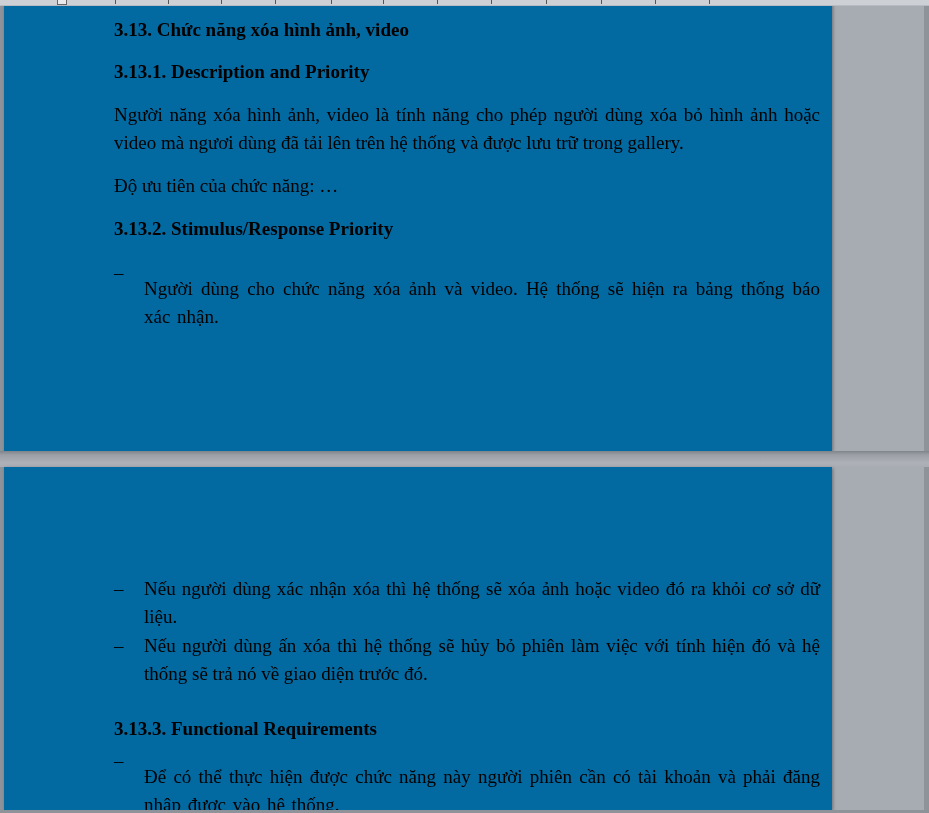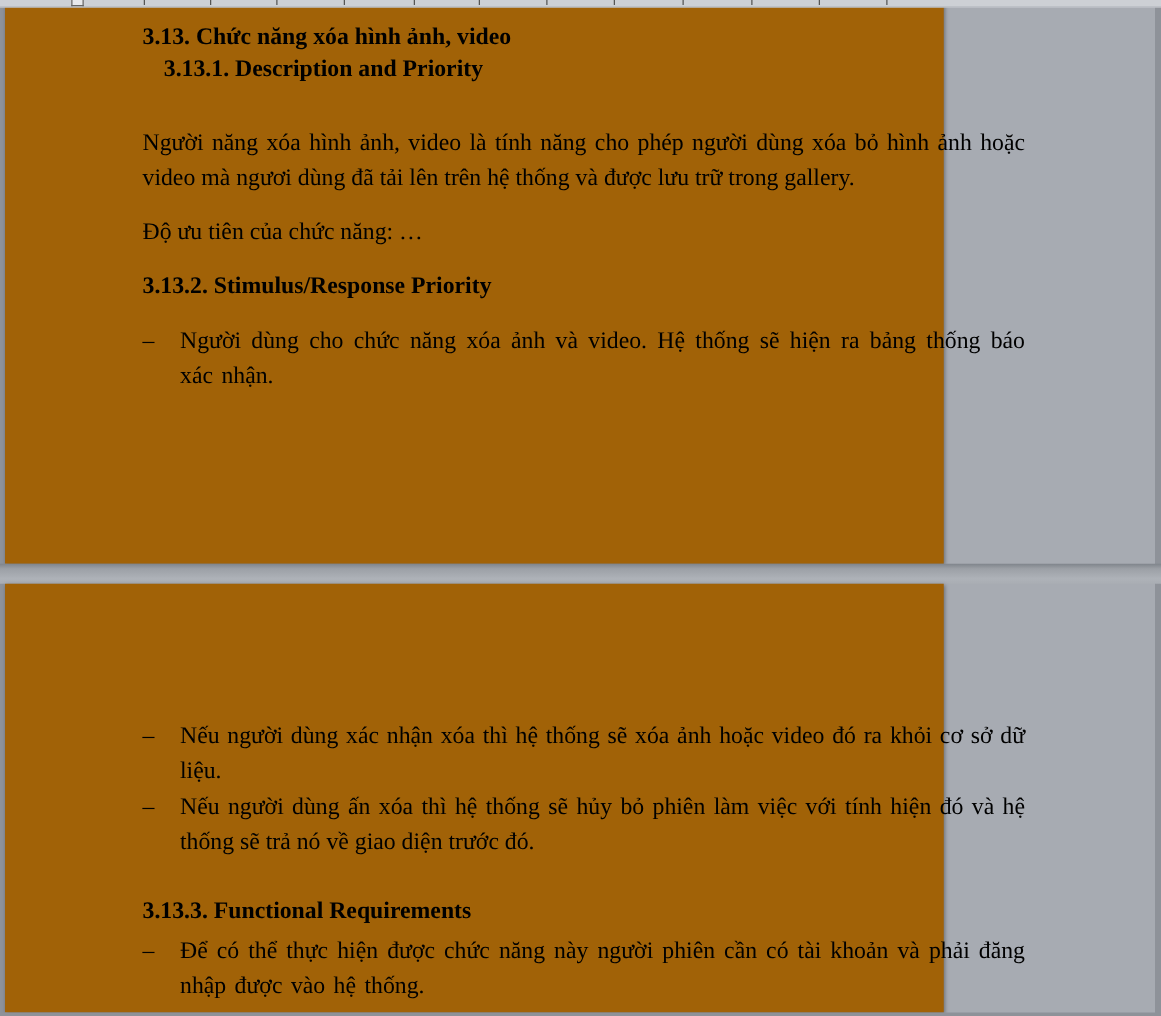--- a/index.html
+++ b/index.html
@@ -38,22 +38,22 @@
       left: 57px;
       width: 8px;
       height: 4px;
       border: 1px solid #666;
       border-top: none;
       background: #e8e9ec;
     }
     .page {
       position: absolute;
       left: 4px;
-      width: 751px;
-      background: #a16207;
+      width: 828px;
+      background: #0369a1;
       box-shadow: 1px 1px 3px rgba(0,0,0,0.35);
     }
     .page1 {
       top: 0;
       height: 451px;
     }
     .page2 {
       top: 467px;
       height: 343px;
     }
@@ -120,20 +120,21 @@
       width: 20px;
     }
     .li .txt {
       display: block;
       margin-left: 30px;
       text-align: justify;
       text-align-last: left;
     }
     .li .txt.justify-wide {
       word-spacing: 2px;
+      margin-top: 16px;
     }
   </style>
 </head>
 <body>
 
 <div class="page-edge-left"></div>
 <div class="page-edge-right"></div>
 
 <div class="ruler">
   <div class="indent-marker" style="left:57px;"></div>
@@ -147,21 +148,21 @@
   <div class="tick" style="left:491px;"></div>
   <div class="tick" style="left:546px;"></div>
   <div class="tick" style="left:601px;"></div>
   <div class="tick" style="left:655px;"></div>
   <div class="tick" style="left:709px;"></div>
 </div>
 
 <div class="page page1">
   <div class="content" style="top:0;">
     <div class="h" style="top:16px;">3.13. Chức năng xóa hình ảnh, video</div>
-    <div class="h" style="top:42px;margin-left:17px;">3.13.1. Description and Priority</div>
+    <div class="h" style="top:58px;">3.13.1. Description and Priority</div>
     <div class="p" style="top:101px;">Người năng xóa hình ảnh, video là tính năng cho phép người dùng xóa bỏ hình ảnh hoặc video mà ngươi dùng đã tải lên trên hệ thống và được lưu trữ trong gallery.</div>
     <div class="p" style="top:172px;">Độ ưu tiên của chức năng: …</div>
     <div class="h" style="top:215px;">3.13.2. Stimulus/Response Priority</div>
     <div class="li" style="top:259px;">
       <span class="dash">–</span>
       <span class="txt justify-wide">Người dùng cho chức năng xóa ảnh và video. Hệ thống sẽ hiện ra bảng thống báo xác nhận.</span>
     </div>
   </div>
 </div>
 

